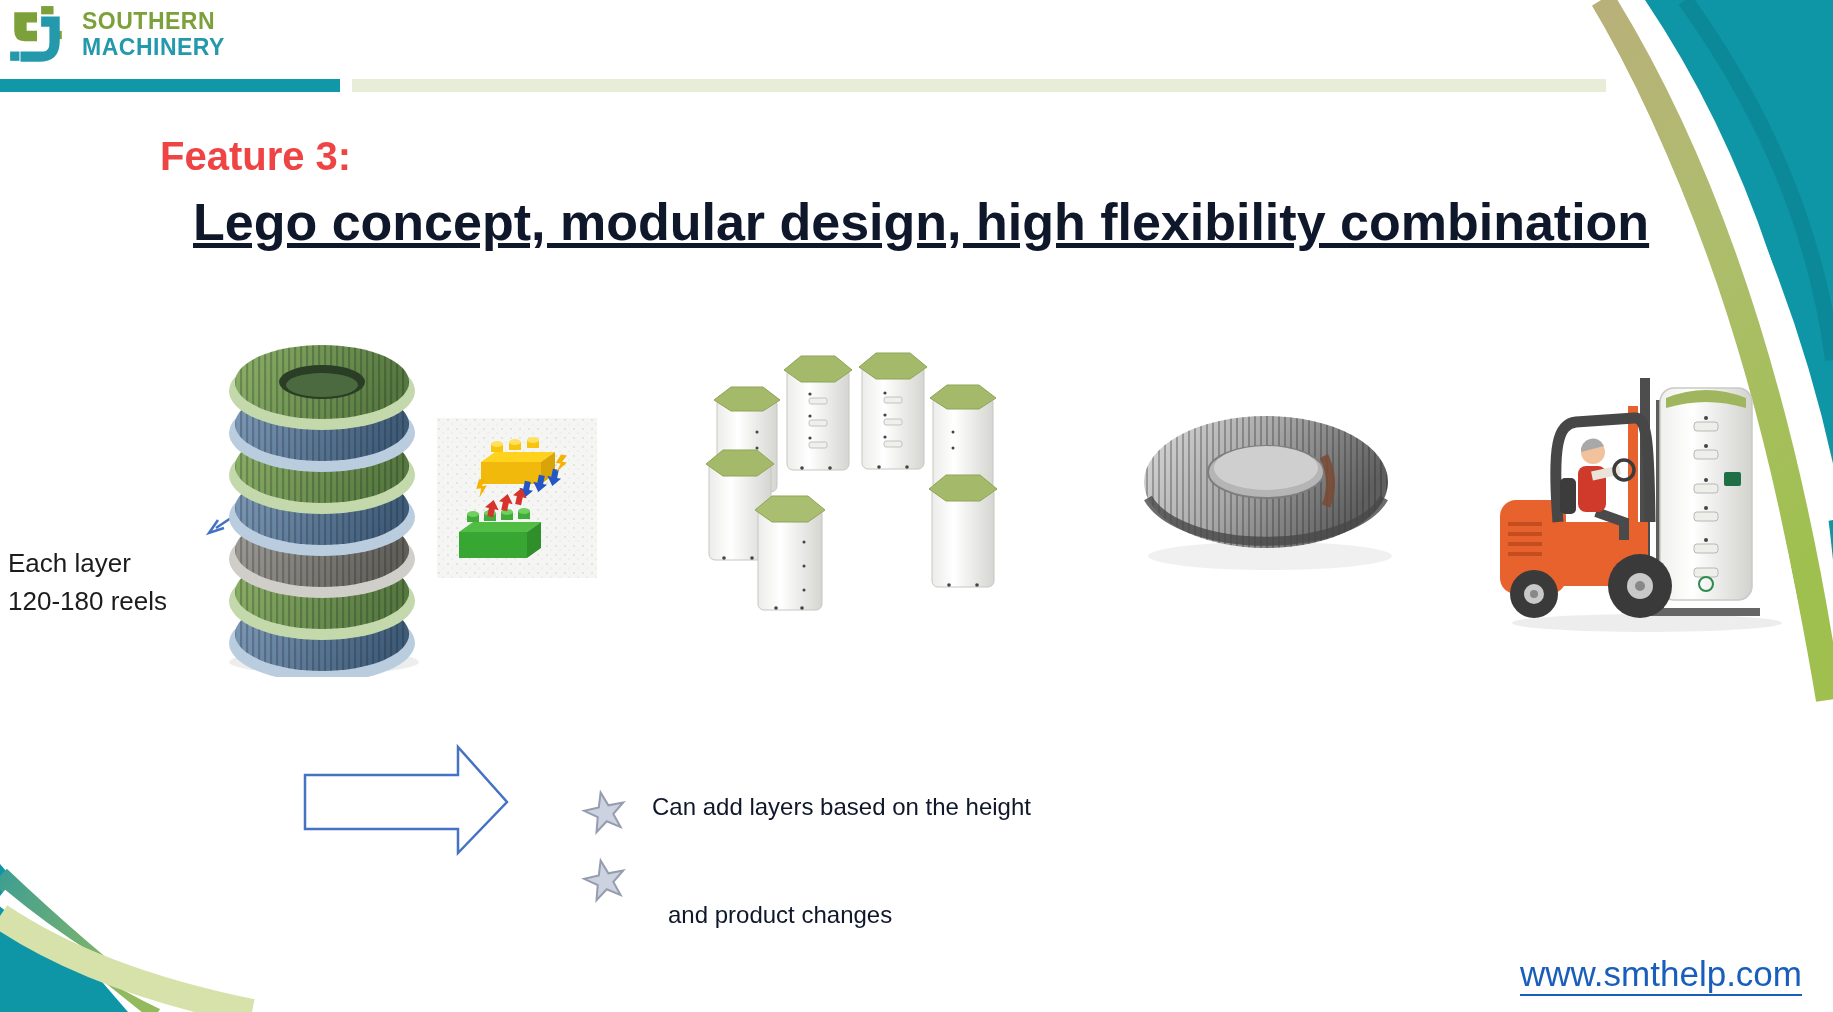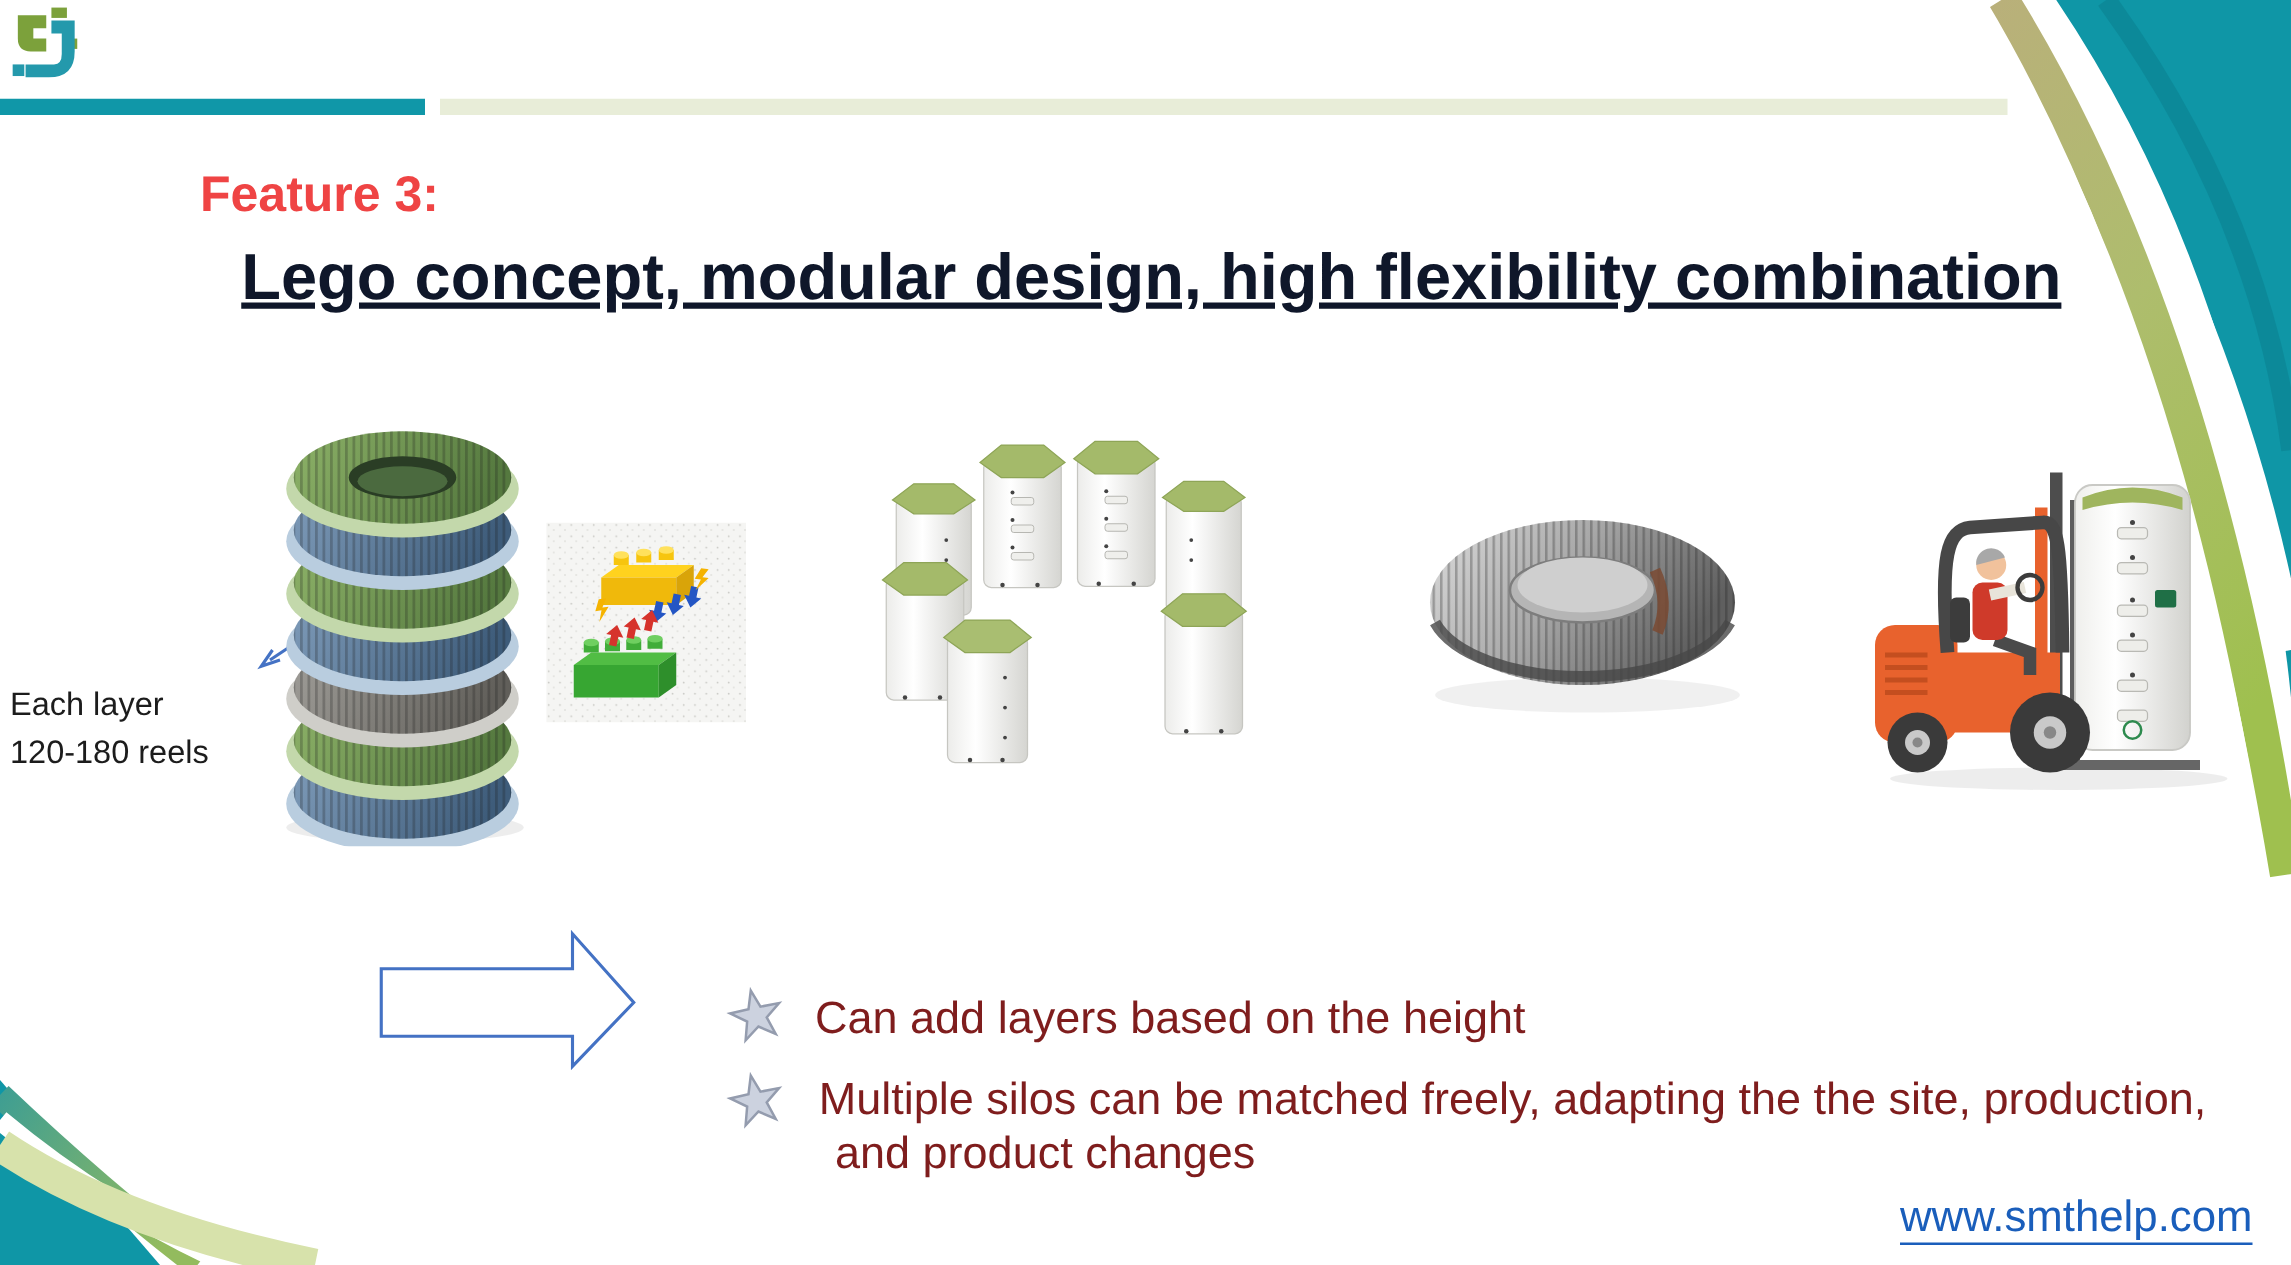--- a/index.html
+++ b/index.html
@@ -12,21 +12,21 @@
   .brand .l1{color:#7ca13b;}
   .brand .l2{color:#2499ac;}
   .title{left:817px;top:7px;transform:translateX(-50%);font-size:43px;font-weight:bold;color:#111;letter-spacing:-.5px;white-space:nowrap;margin:0;}
   .bar-teal{left:0;top:79px;width:340px;height:13px;background:#1097a8;}
   .bar-pale{left:352px;top:79px;width:1254px;height:13px;background:#e8edd8;}
   
   .feature{left:160px;top:134px;font-size:40px;font-weight:bold;color:#ef4444;}
   .headline{left:193px;top:192px;font-size:52px;font-weight:bold;color:#0f172a;white-space:nowrap;text-decoration:underline;}
   .annotation{left:8px;top:544px;font-size:26px;line-height:38px;color:#1c1c1c;}
   
-  .bullet-text{font-size:36px;color:#7f1d1d;white-space:nowrap;}
+  .bullet-text{font-size:24px;color:#0f172a;white-space:nowrap;}
   .b1{left:652px;top:793px;}
   .b2l1{left:655px;top:858px;}
   .b2l2{left:668px;top:901px;}
   .star1{left:581px;top:789px;}
   .star2{left:581px;top:857px;}
   
   .weblink{right:31px;top:954px;font-size:35px;color:#1a5ebb;text-decoration:none;border-bottom:2px solid #1a5ebb;cursor:pointer;white-space:nowrap;}
   .corner-tr{right:0;top:0;}
   .corner-bl{left:0;bottom:0;}
 </style>
@@ -67,20 +67,24 @@
   <div class="abs bar-pale"></div>
 
   <div class="abs logo-box">
     <svg width="62" height="62" viewBox="0 0 60 60">
       <path d="M8,8 H30 V18 H20 V26 H30 V36 H18 Q8,36 8,26 Z" fill="#7ca13b"></path>
       <rect x="34" y="2" width="12" height="8" fill="#7ca13b"></rect>
       <rect x="46" y="26" width="8" height="8" fill="#7ca13b"></rect>
       <path d="M34,12 H52 V36 Q52,56 32,56 H14 V46 H36 Q42,46 42,38 V22 H34 Z" fill="#2499ac"></path>
       <rect x="4" y="46" width="9" height="9" fill="#2499ac"></rect>
     </svg>
+    <div class="brand">
+      <div class="l1">SOUTHERN</div>
+      <div class="l2">MACHINERY</div>
+    </div>
   </div>
 
 
   <div class="abs feature">Feature 3:</div>
   <div class="abs headline">Lego concept, modular design, high flexibility combination</div>
 
   <div class="abs annotation">
     <div>Each layer</div>
     <div>120-180 reels</div>
   </div>
@@ -386,18 +390,17 @@
   </svg>
 
   <svg class="abs star1" width="48" height="48" viewBox="-24 -24 48 48">
     <path transform="rotate(-12)" d="M0,-21 L4.9,-6.8 L20,-6.5 L8,2.6 L12.3,17 L0,8.4 L-12.3,17 L-8,2.6 L-20,-6.5 L-4.9,-6.8 Z" fill="#ccd2df" stroke="#949cae" stroke-width="2"></path>
   </svg>
   <div class="abs bullet-text b1">Can add layers based on the height</div>
 
   <svg class="abs star2" width="48" height="48" viewBox="-24 -24 48 48">
     <path transform="rotate(-12)" d="M0,-21 L4.9,-6.8 L20,-6.5 L8,2.6 L12.3,17 L0,8.4 L-12.3,17 L-8,2.6 L-20,-6.5 L-4.9,-6.8 Z" fill="#ccd2df" stroke="#949cae" stroke-width="2"></path>
   </svg>
-  <div class="abs bullet-text b2l1">Multiple silos can be matched freely, adapting the the site, production,</div>
   <div class="abs bullet-text b2l2">and product changes</div>
 
   <a class="abs weblink">www.smthelp.com</a>
 
 </div>
 
 </body></html>

